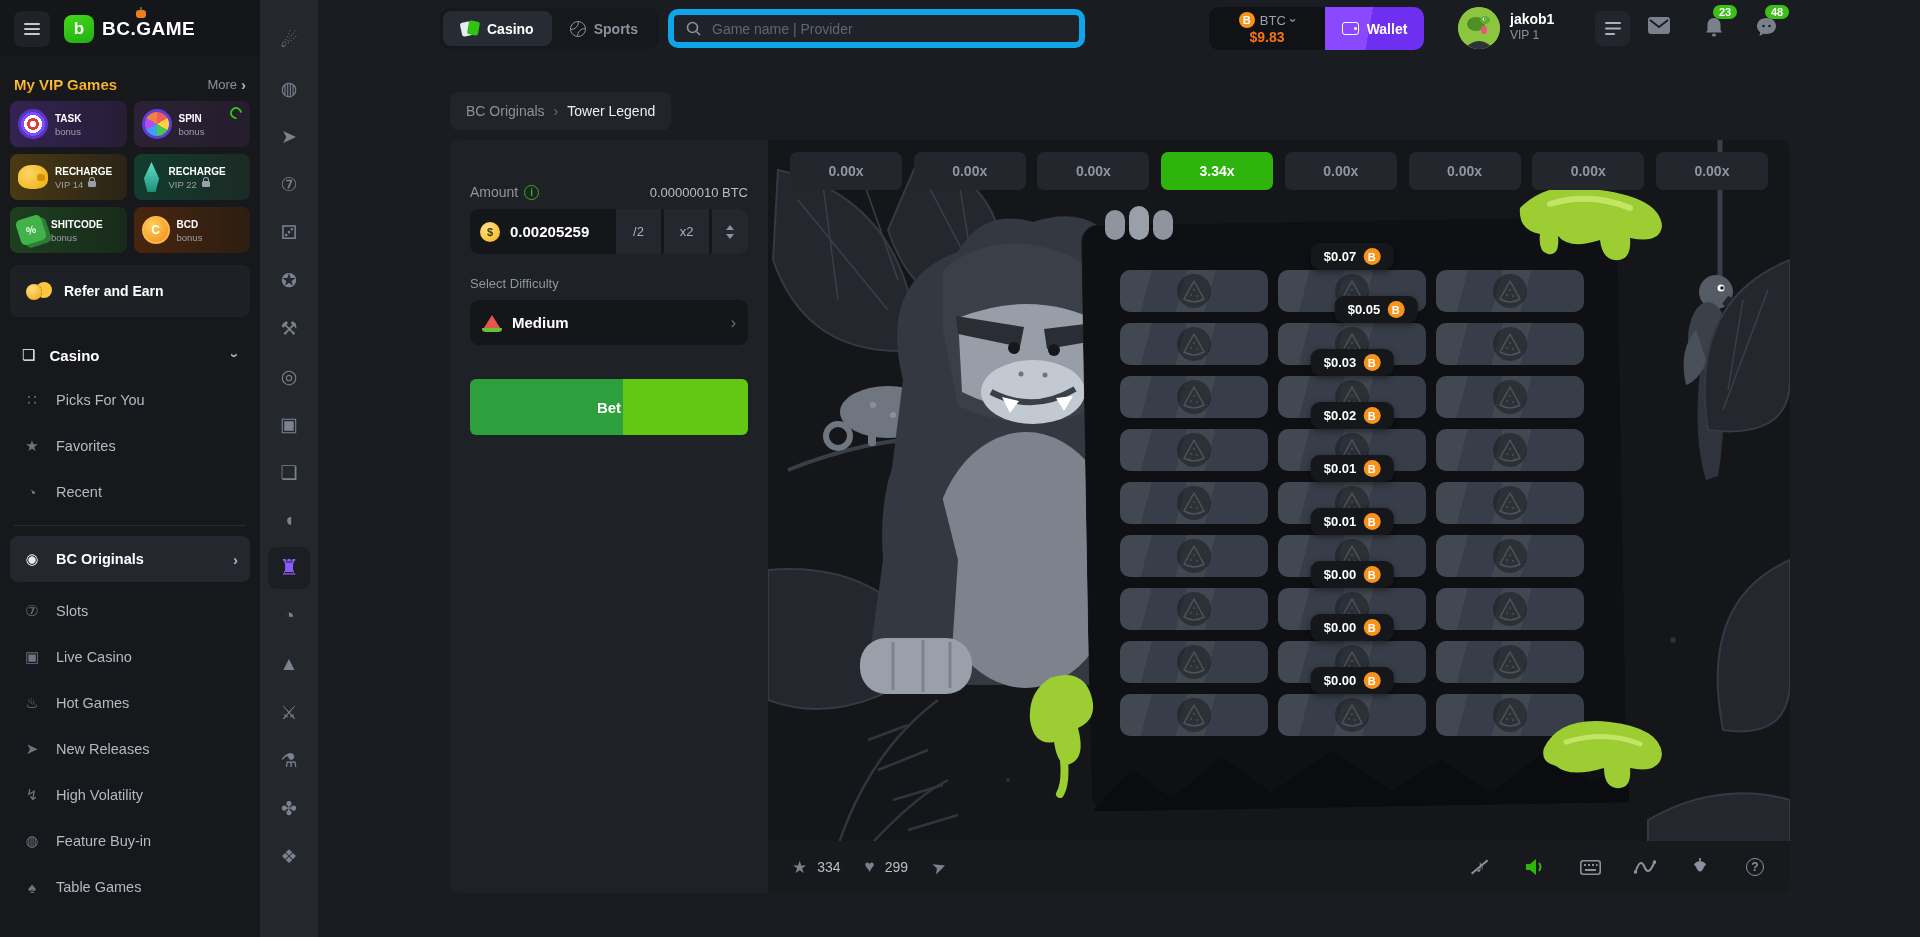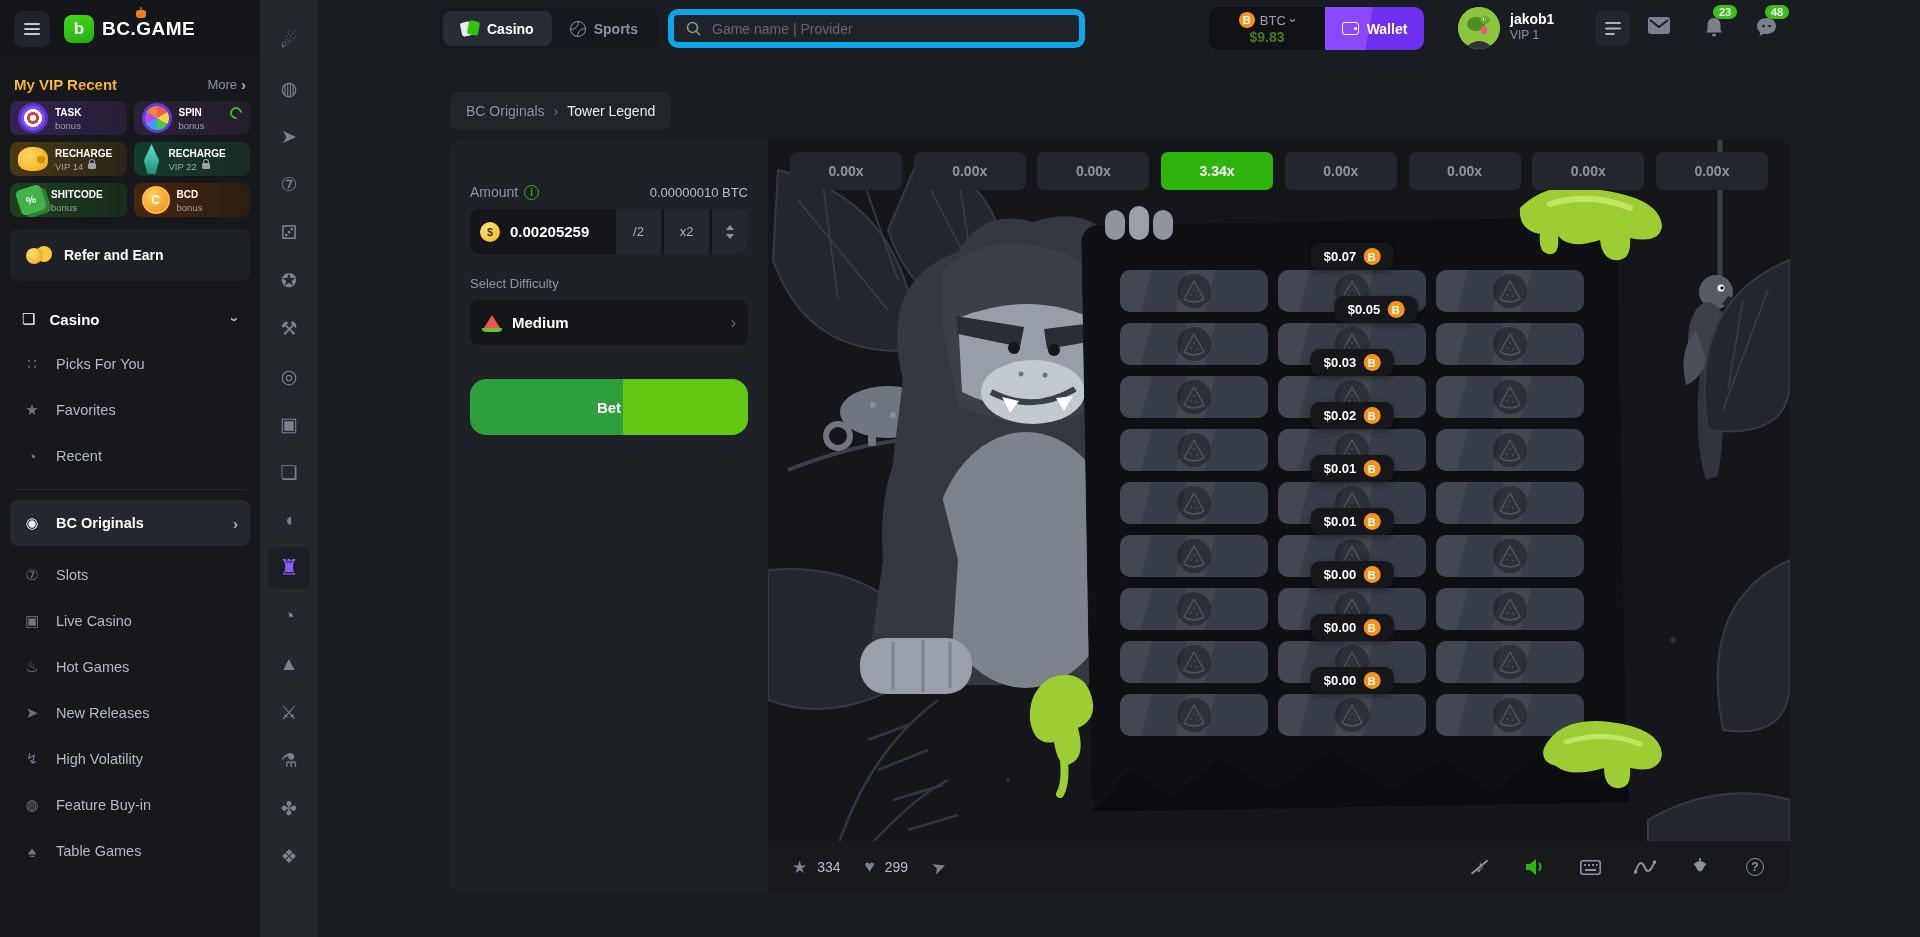--- a/index.html
+++ b/index.html
@@ -16,21 +16,21 @@
   .cardsico i:first-child{left:0;top:1px;background:#e8ebef;transform:rotate(-12deg);}
   .cardsico i:last-child{right:0;top:0;background:#2ec40f;transform:rotate(10deg);}
   .sportico{width:16px;height:16px;border-radius:50%;border:1.5px solid #8b919e;position:relative;overflow:hidden;}
   .sportico::before,.sportico::after{content:"";position:absolute;border:1.5px solid #8b919e;border-radius:50%;width:14px;height:14px;}
   .sportico::before{left:-8px;top:-8px}.sportico::after{right:-8px;bottom:-8px}
   .search{position:absolute;left:350px;top:9px;width:417px;height:39px;background:#1f2228;border:6px solid #0ea5e9;border-radius:10px;display:flex;align-items:center;padding:0 12px;gap:9px;}
   .search input{flex:1;background:transparent;border:none;outline:none;color:#dfe3e9;font-size:14px;}
   .search input::placeholder{color:#5f6673;}
   .balance{position:absolute;left:891px;top:7px;width:116px;height:43px;background:#101216;border-radius:10px 0 0 10px;display:flex;flex-direction:column;justify-content:center;align-items:center;gap:1px;cursor:pointer;}
   .balrow{display:flex;align-items:center;gap:5px;font-size:13px;color:#9aa1ad;}
-  .bamount{font-size:14px;font-weight:bold;color:#4d7c0f;}
+  .bamount{font-size:14px;font-weight:bold;color:#f97316;}
   .btccoin{width:16px;height:16px;border-radius:50%;background:#f7931a;color:#fff;font-size:11px;font-weight:bold;display:flex;align-items:center;justify-content:center;}
   .chev-d{display:inline-block;transform:rotate(90deg);color:#8b919e;font-size:13px;font-weight:bold;}
   .wallet{position:absolute;left:1007px;top:7px;width:99px;height:43px;border-radius:0 10px 10px 0;background:linear-gradient(100deg,#8a49ff 45%,#6f2ff0 45%);display:flex;align-items:center;justify-content:center;gap:8px;color:#fff;font-weight:bold;font-size:14px;cursor:pointer;}
   .walletico{width:17px;height:13px;border:1.6px solid #fff;border-radius:3px;position:relative;}
   .walletico::after{content:"";position:absolute;right:1px;top:4px;width:3px;height:3px;background:#fff;border-radius:50%;}
   .avatar{position:absolute;left:1140px;top:7px;width:42px;height:42px;border-radius:50%;background:#8cc63e;overflow:hidden;cursor:pointer;}
   .uname{position:absolute;left:1192px;top:10px;line-height:1.3;}
   .uname .n{font-size:14px;font-weight:bold;color:#fff;}
   .uname .v{font-size:12px;color:#8b919e;}
   .sqbtn{position:absolute;top:11px;width:35px;height:35px;background:#22252b;border-radius:8px;display:flex;align-items:center;justify-content:center;cursor:pointer;}
@@ -44,21 +44,21 @@
   .burger i{width:16px;height:2px;background:#c3c8d1;border-radius:1px;}
   .logo{display:flex;align-items:center;gap:8px;position:relative;cursor:pointer;}
   .logomark{width:30px;height:28px;background:linear-gradient(160deg,#46d81a,#1faf12);border-radius:8px;display:flex;align-items:center;justify-content:center;color:#fff;font-weight:bold;font-size:17px;}
   .logotext{color:#fff;font-weight:bold;font-size:19px;letter-spacing:.5px;}
   .pumpkin{position:absolute;left:72px;top:-5px;width:10px;height:8px;background:#f07c1d;border-radius:3px;}
   .pumpkin::before{content:"";position:absolute;left:4px;top:-3px;width:2px;height:3px;background:#3f7a1e;}
   .vip-head{display:flex;justify-content:space-between;align-items:center;margin:19px 14px 8px;}
   .vip-title{font-size:15px;font-weight:bold;background:linear-gradient(180deg,#ffd65c,#f59a0b);-webkit-background-clip:text;background-clip:text;color:transparent;}
   .vip-more{font-size:13px;color:#8b919e;cursor:pointer;display:flex;gap:4px;align-items:center;}
   .vip-grid{display:grid;grid-template-columns:1fr 1fr;gap:7px;margin:0 10px;}
-  .vip-card{height:34px;border-radius:8px;display:flex;align-items:center;gap:7px;padding:0 8px;cursor:pointer;position:relative;overflow:hidden;}
+  .vip-card{height:46px;border-radius:8px;display:flex;align-items:center;gap:7px;padding:0 8px;cursor:pointer;position:relative;overflow:hidden;}
   .vip-card .tt{font-size:10px;font-weight:bold;color:#fff;line-height:1.4;}
   .vip-card .st{font-size:9.5px;color:#9aa0aa;display:flex;align-items:center;}
   .c0{background:linear-gradient(90deg,#342353,#261d35);} .c1{background:linear-gradient(90deg,#2c2136,#241d2c);}
   .c2{background:linear-gradient(90deg,#4a3a13,#2a2418);} .c3{background:linear-gradient(90deg,#123d2e,#1b2a24);}
   .c4{background:linear-gradient(90deg,#1d4020,#182a1a);} .c5{background:linear-gradient(90deg,#47260f,#2d1d12);}
   .pk-target{width:30px;height:30px;border-radius:50%;background:radial-gradient(circle,#fff 0 3px,#e23b3b 3px 6px,#fff 6px 9px,#7c4dff 9px 12px,#5b34c4 12px 15px);}
   .pk-wheel{width:30px;height:30px;border-radius:50%;background:conic-gradient(#f25c5c 0 60deg,#ffd23e 0 120deg,#49c84d 0 180deg,#3ea0f5 0 240deg,#b44df0 0 300deg,#f2823e 0);border:3px solid #5b3fd6;}
   .pk-pig{width:30px;height:24px;border-radius:46% 46% 40% 40%;background:radial-gradient(circle at 35% 35%,#ffd764,#eda90e);position:relative;}
   .pk-pig::after{content:"";position:absolute;right:3px;top:9px;width:8px;height:7px;border-radius:3px;background:#d4920c;}
   .pk-rocket{width:20px;height:30px;background:linear-gradient(180deg,#63e0cd,#1f8f7a);clip-path:polygon(50% 0,88% 55%,70% 100%,30% 100%,12% 55%);position:relative;}
@@ -109,21 +109,21 @@
   .mbtn{width:45px;margin-left:3px;background:#24282e;color:#aab0bc;font-size:13px;display:flex;align-items:center;justify-content:center;cursor:pointer;}
   .stepper{width:36px;margin-left:3px;background:#24282e;display:flex;flex-direction:column;align-items:center;justify-content:center;gap:4px;cursor:pointer;}
   .stepper i{width:0;height:0;border-left:4px solid transparent;border-right:4px solid transparent;}
   .stepper .up{border-bottom:5px solid #8b919e;} .stepper .dn{border-top:5px solid #8b919e;}
   .dif-lbl{color:#8f96a2;font-size:13px;margin:22px 0 9px;}
   .dif-box{height:45px;background:#14161a;border-radius:9px;display:flex;align-items:center;gap:10px;padding:0 12px;cursor:pointer;}
   .melon{width:0;height:0;border-left:10px solid transparent;border-right:10px solid transparent;border-bottom:16px solid #e8554d;position:relative;}
   .melon::after{content:"";position:absolute;left:-10px;top:13px;width:20px;height:4px;background:#67c23a;border-radius:0 0 6px 6px;}
   .dif-box .dv{flex:1;color:#fff;font-weight:bold;font-size:15px;}
   .dif-box .chr{color:#6b7280;font-size:16px;}
-  .betbtn{margin-top:34px;height:56px;border-radius:16px;background:linear-gradient(90deg,#2d9f3c 0 55%,#62c813 55%);display:flex;align-items:center;justify-content:center;color:#fff;font-weight:bold;font-size:15px;cursor:pointer;}
+  .betbtn{margin-top:34px;height:56px;border-radius:6px;background:linear-gradient(90deg,#2d9f3c 0 55%,#62c813 55%);display:flex;align-items:center;justify-content:center;color:#fff;font-weight:bold;font-size:15px;cursor:pointer;}
 
   
   .canvas{position:absolute;left:450px;top:83px;width:1022px;height:753px;background:#14161a;border-radius:0 10px 10px 0;overflow:hidden;}
   .jungle{position:absolute;inset:0;z-index:0;}
   .pills{position:absolute;left:22px;right:22px;top:12px;display:flex;justify-content:space-between;z-index:6;}
   .pill{width:112px;height:38px;background:#23262c;border-radius:7px;display:flex;align-items:center;justify-content:center;color:#8f96a3;font-weight:bold;font-size:14px;}
   .pill.hi{background:#2fb30d;color:#fff;}
   .plank{position:absolute;left:318px;top:80px;width:537px;height:588px;background:#0e1013;border-radius:18px;transform:rotate(-1deg);z-index:1;border:1px solid rgba(255,255,255,.03);}
   .plank svg{position:absolute;bottom:0;left:0;}
   .cell{position:absolute;width:148px;height:42px;border-radius:10px;z-index:2;cursor:pointer;
@@ -154,21 +154,21 @@
           <i></i>
           <i></i>
         </div>
       <div class="logo">
         <div class="logomark">b</div>
         <div class="logotext">BC.GAME</div>
         <div class="pumpkin"></div>
       </div>
     </div>
     <div class="vip-head">
-      <span class="vip-title">My VIP Recent</span>
+      <span class="vip-title">My VIP Games</span>
       <span class="vip-more">
           <span>More</span>
           <span class="chv">›</span>
         </span>
     </div>
     <div class="vip-grid">
         <div class="vip-card c0">
           <div class="pk-target"></div>
           <div>
             <div class="tt">TASK</div>

